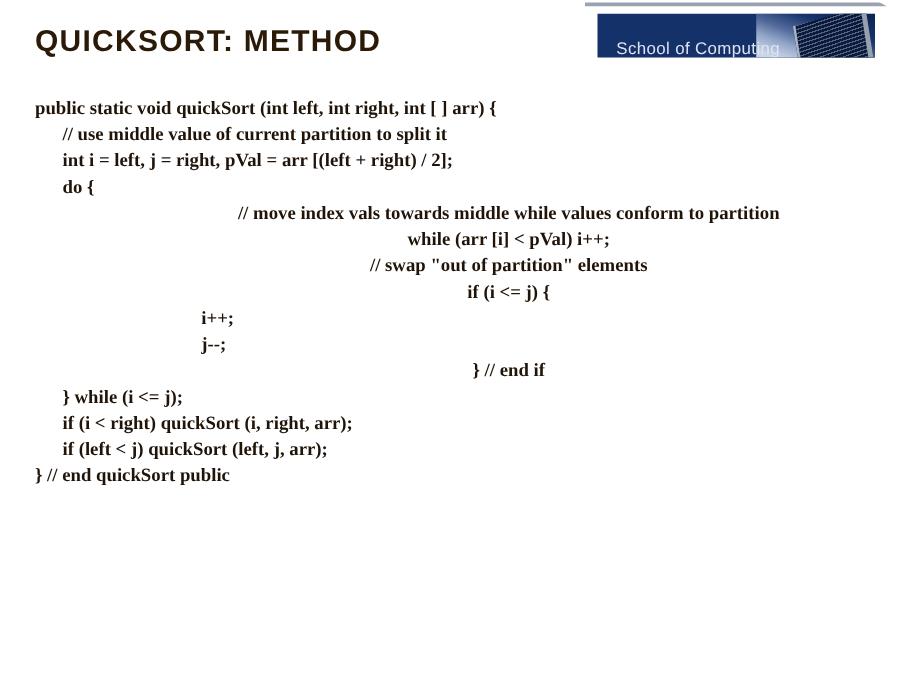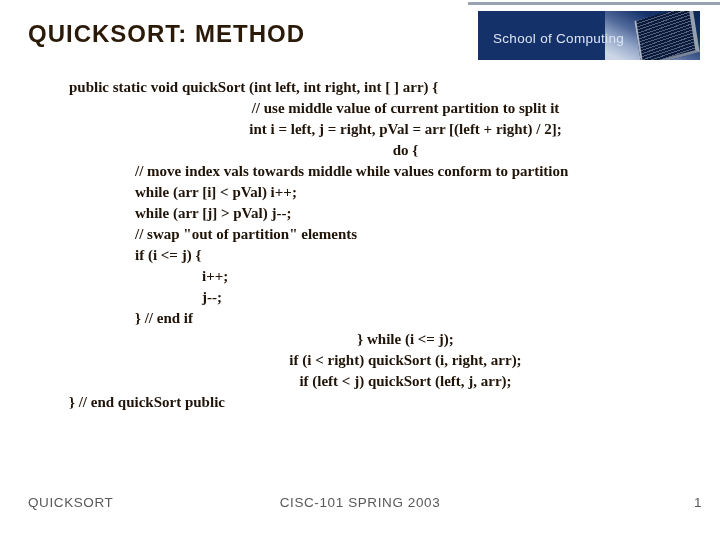--- a/index.html
+++ b/index.html
@@ -7,20 +7,21 @@
     padding: 0;
     background: #ffffff;
   }
   .slide {
     position: relative;
     width: 720px;
     height: 540px;
     background: #ffffff;
     overflow: hidden;
     font-family: "Liberation Sans", sans-serif;
+    border-radius: 26px;
   }
 
   
   .page-title {
     position: absolute;
     left: 28px;
     top: 20px;
     font-family: "Liberation Sans", sans-serif;
     font-weight: 800;
     font-size: 24px;
@@ -38,21 +39,21 @@
     height: 3px;
     background: #9aa3b1;
   }
 
   
   .banner {
     position: absolute;
     left: 478px;
     top: 11px;
     width: 222px;
-    height: 49px;
+    height: 35px;
     background: var(--banner_bg, #15316a);
     overflow: hidden;
   }
   .banner-label {
     position: absolute;
     left: 15px;
     top: 20px;
     font-family: "Liberation Sans", sans-serif;
     font-size: 13.5px;
     letter-spacing: 0.3px;
@@ -83,33 +84,32 @@
     border-left: 2px solid #aab4c4;
     transform: rotate(-15deg) skewX(-6deg);
   }
 
   
   .code-block {
     position: absolute;
     left: 0;
     top: 77px;
     right: 0;
-    padding-left: 41px;
   }
   .code-line {
     font-family: "Liberation Serif", serif;
     font-weight: 700;
     font-size: 15px;
     line-height: 21px;
     color: var(--code, #201409);
     white-space: pre;
   }
   .ind0 { padding-left: 28px; }
-  .ind1 { padding-left: 50px; text-align: center; }
-  .ind2 { padding-left: 94px; }
+  .ind1 { padding-left: 50px; }
+  .ind2 { padding-left: 94px; text-align: center; }
   .ind3 { padding-left: 161px; }
 
   
   .footer {
     position: absolute;
     left: 0;
     right: 0;
     top: 495px;
     height: 20px;
     font-family: "Liberation Sans", sans-serif;
@@ -136,31 +136,25 @@
     <div class="banner-label">School of Computing</div>
   </div>
 
   <div class="code-block">
       <div class="code-line ind0">public static void quickSort (int left, int right, int [ ] arr) {</div>
       <div class="code-line ind1">// use middle value of current partition to split it</div>
       <div class="code-line ind1">int i = left, j = right, pVal = arr [(left + right) / 2];</div>
       <div class="code-line ind1">do {</div>
       <div class="code-line ind2">// move index vals towards middle while values conform to partition</div>
       <div class="code-line ind2">while (arr [i] &lt; pVal) i++;</div>
-      <div class="code-line ind2">while (arr [j] &gt; pVal) j--;</div>
       <div class="code-line ind2">// swap "out of partition" elements</div>
       <div class="code-line ind2">if (i &lt;= j) {</div>
       <div class="code-line ind3">i++;</div>
       <div class="code-line ind3">j--;</div>
       <div class="code-line ind2">} // end if</div>
       <div class="code-line ind1">} while (i &lt;= j);</div>
       <div class="code-line ind1">if (i &lt; right) quickSort (i, right, arr);</div>
       <div class="code-line ind1">if (left &lt; j) quickSort (left, j, arr);</div>
       <div class="code-line ind0">} // end quickSort public</div>
     </div>
 
-  <div class="footer">
-    <div class="footer-left">QUICKSORT</div>
-    <div class="footer-center">CISC-101 SPRING 2003</div>
-    <div class="footer-right">1</div>
-  </div>
 
 </div>
 
 </body></html>

